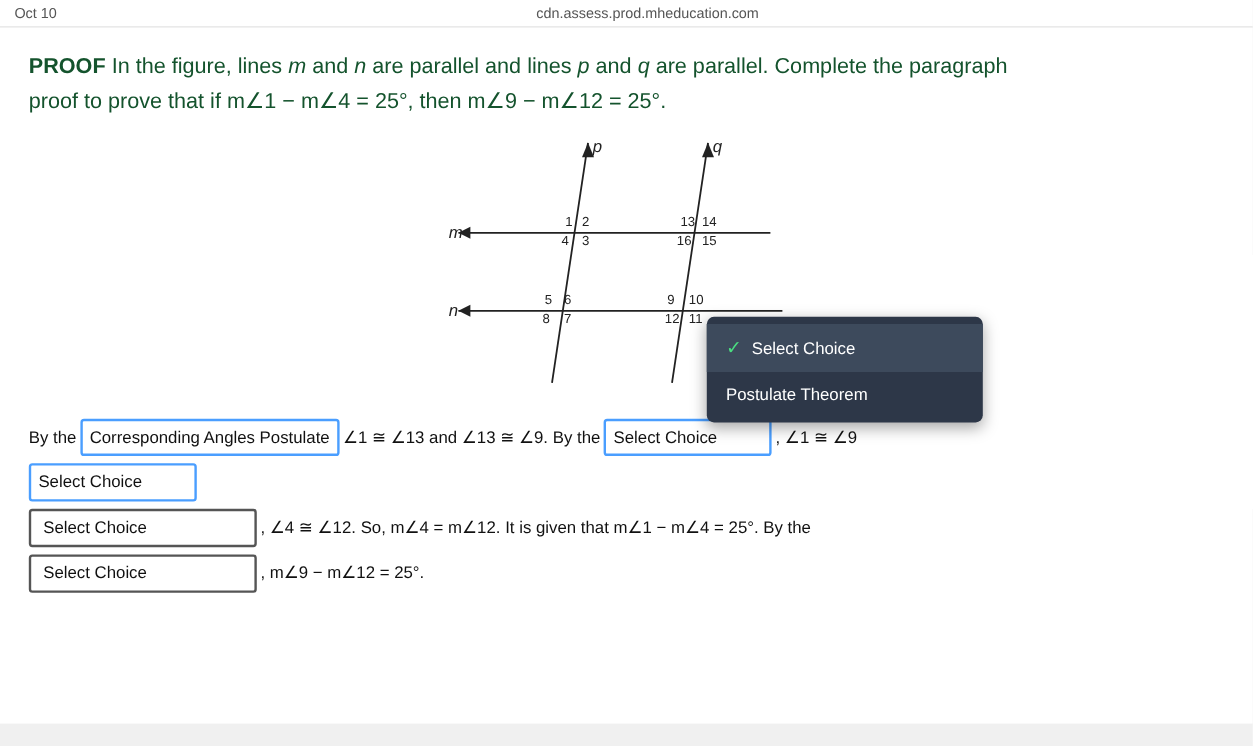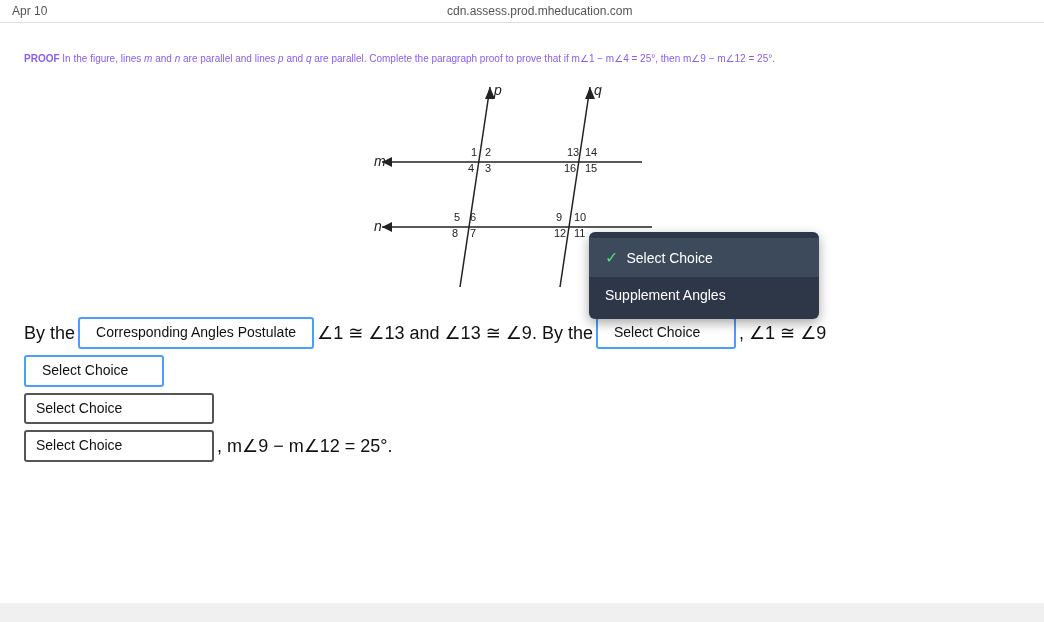--- a/index.html
+++ b/index.html
@@ -27,26 +27,25 @@
 
     .main-content {
       background: #fff;
       padding: 18px 24px 24px 24px;
       margin: 0;
       min-height: 580px;
       position: relative;
     }
 
     .proof-text {
-      font-size: 10px;
+      font-size: 18px;
       line-height: 1.6;
-      color: #8b5cf6;
+      color: #14532d;
       max-width: 820px;
       margin-bottom: 10px;
-      margin-top: 10px;
     }
 
     .proof-text strong {
       font-weight: bold;
     }
 
     .figure-area {
       display: flex;
       justify-content: center;
       margin: 10px 0 20px 0;
@@ -101,21 +100,21 @@
       display: flex;
       align-items: center;
       flex-wrap: wrap;
       gap: 3px;
     }
 
     .select-box {
       display: inline-block;
       border: 2px solid #4a9eff;
       border-radius: 3px;
-      padding: 2px 16px;
+      padding: 2px 6px;
       font-size: 14px;
       color: #111;
       background: #fff;
       cursor: pointer;
       min-width: 140px;
       text-align: left;
     }
 
     .select-box-dark {
       display: inline-block;
@@ -124,32 +123,32 @@
       padding: 2px 10px;
       font-size: 14px;
       color: #111;
       background: #fff;
       cursor: pointer;
       min-width: 190px;
       text-align: left;
     }
 
     .label-text {
-      font-size: 18px;
+      font-size: 14px;
     }
 
     .italic {
       font-style: italic;
     }
   </style>
 </head>
 <body>
 
 <div class="top-bar">
-  <span>Apr 10</span>
+  <span>Oct 10</span>
   <span>cdn.assess.prod.mheducation.com</span>
   <span></span>
 </div>
 
 <div class="main-content">
 
   <div class="proof-text">
     <strong>PROOF</strong>
     <span> In the figure, lines <span class="italic">m</span> and <span class="italic">n</span> are parallel and lines <span class="italic">p</span> and <span class="italic">q</span> are parallel. Complete the paragraph proof to prove that if m∠1 − m∠4 = 25°, then m∠9 − m∠12 = 25°.</span>
   </div>
@@ -202,21 +201,21 @@
       <text x="232" y="160" font-size="11" fill="#222">11</text>
       <text x="212" y="160" font-size="11" fill="#222">12</text>
     </svg>
 
     <div class="dropdown-menu">
       <div class="dropdown-item selected">
         <span class="checkmark">✓</span>
         <span>Select Choice</span>
       </div>
       <div class="dropdown-item">
-        <span>Supplement Angles</span>
+        <span>Postulate Theorem</span>
       </div>
     </div>
 
   </div>
 
   <div class="proof-lines">
 
     <div class="proof-line">
       <span class="label-text">By the</span>
       <span class="select-box">Corresponding Angles Postulate</span>
@@ -224,20 +223,21 @@
       <span class="select-box">Select Choice</span>
       <span class="label-text">,  ∠1 ≅ ∠9</span>
     </div>
 
     <div class="proof-line">
       <span class="select-box">Select Choice</span>
     </div>
 
     <div class="proof-line">
       <span class="select-box-dark">Select Choice</span>
+      <span class="label-text">, ∠4 ≅ ∠12. So, m∠4 = m∠12. It is given that m∠1 − m∠4 = 25°. By the</span>
     </div>
 
     <div class="proof-line">
       <span class="select-box-dark">Select Choice</span>
       <span class="label-text">, m∠9 − m∠12 = 25°.</span>
     </div>
 
   </div>
 
 </div>

